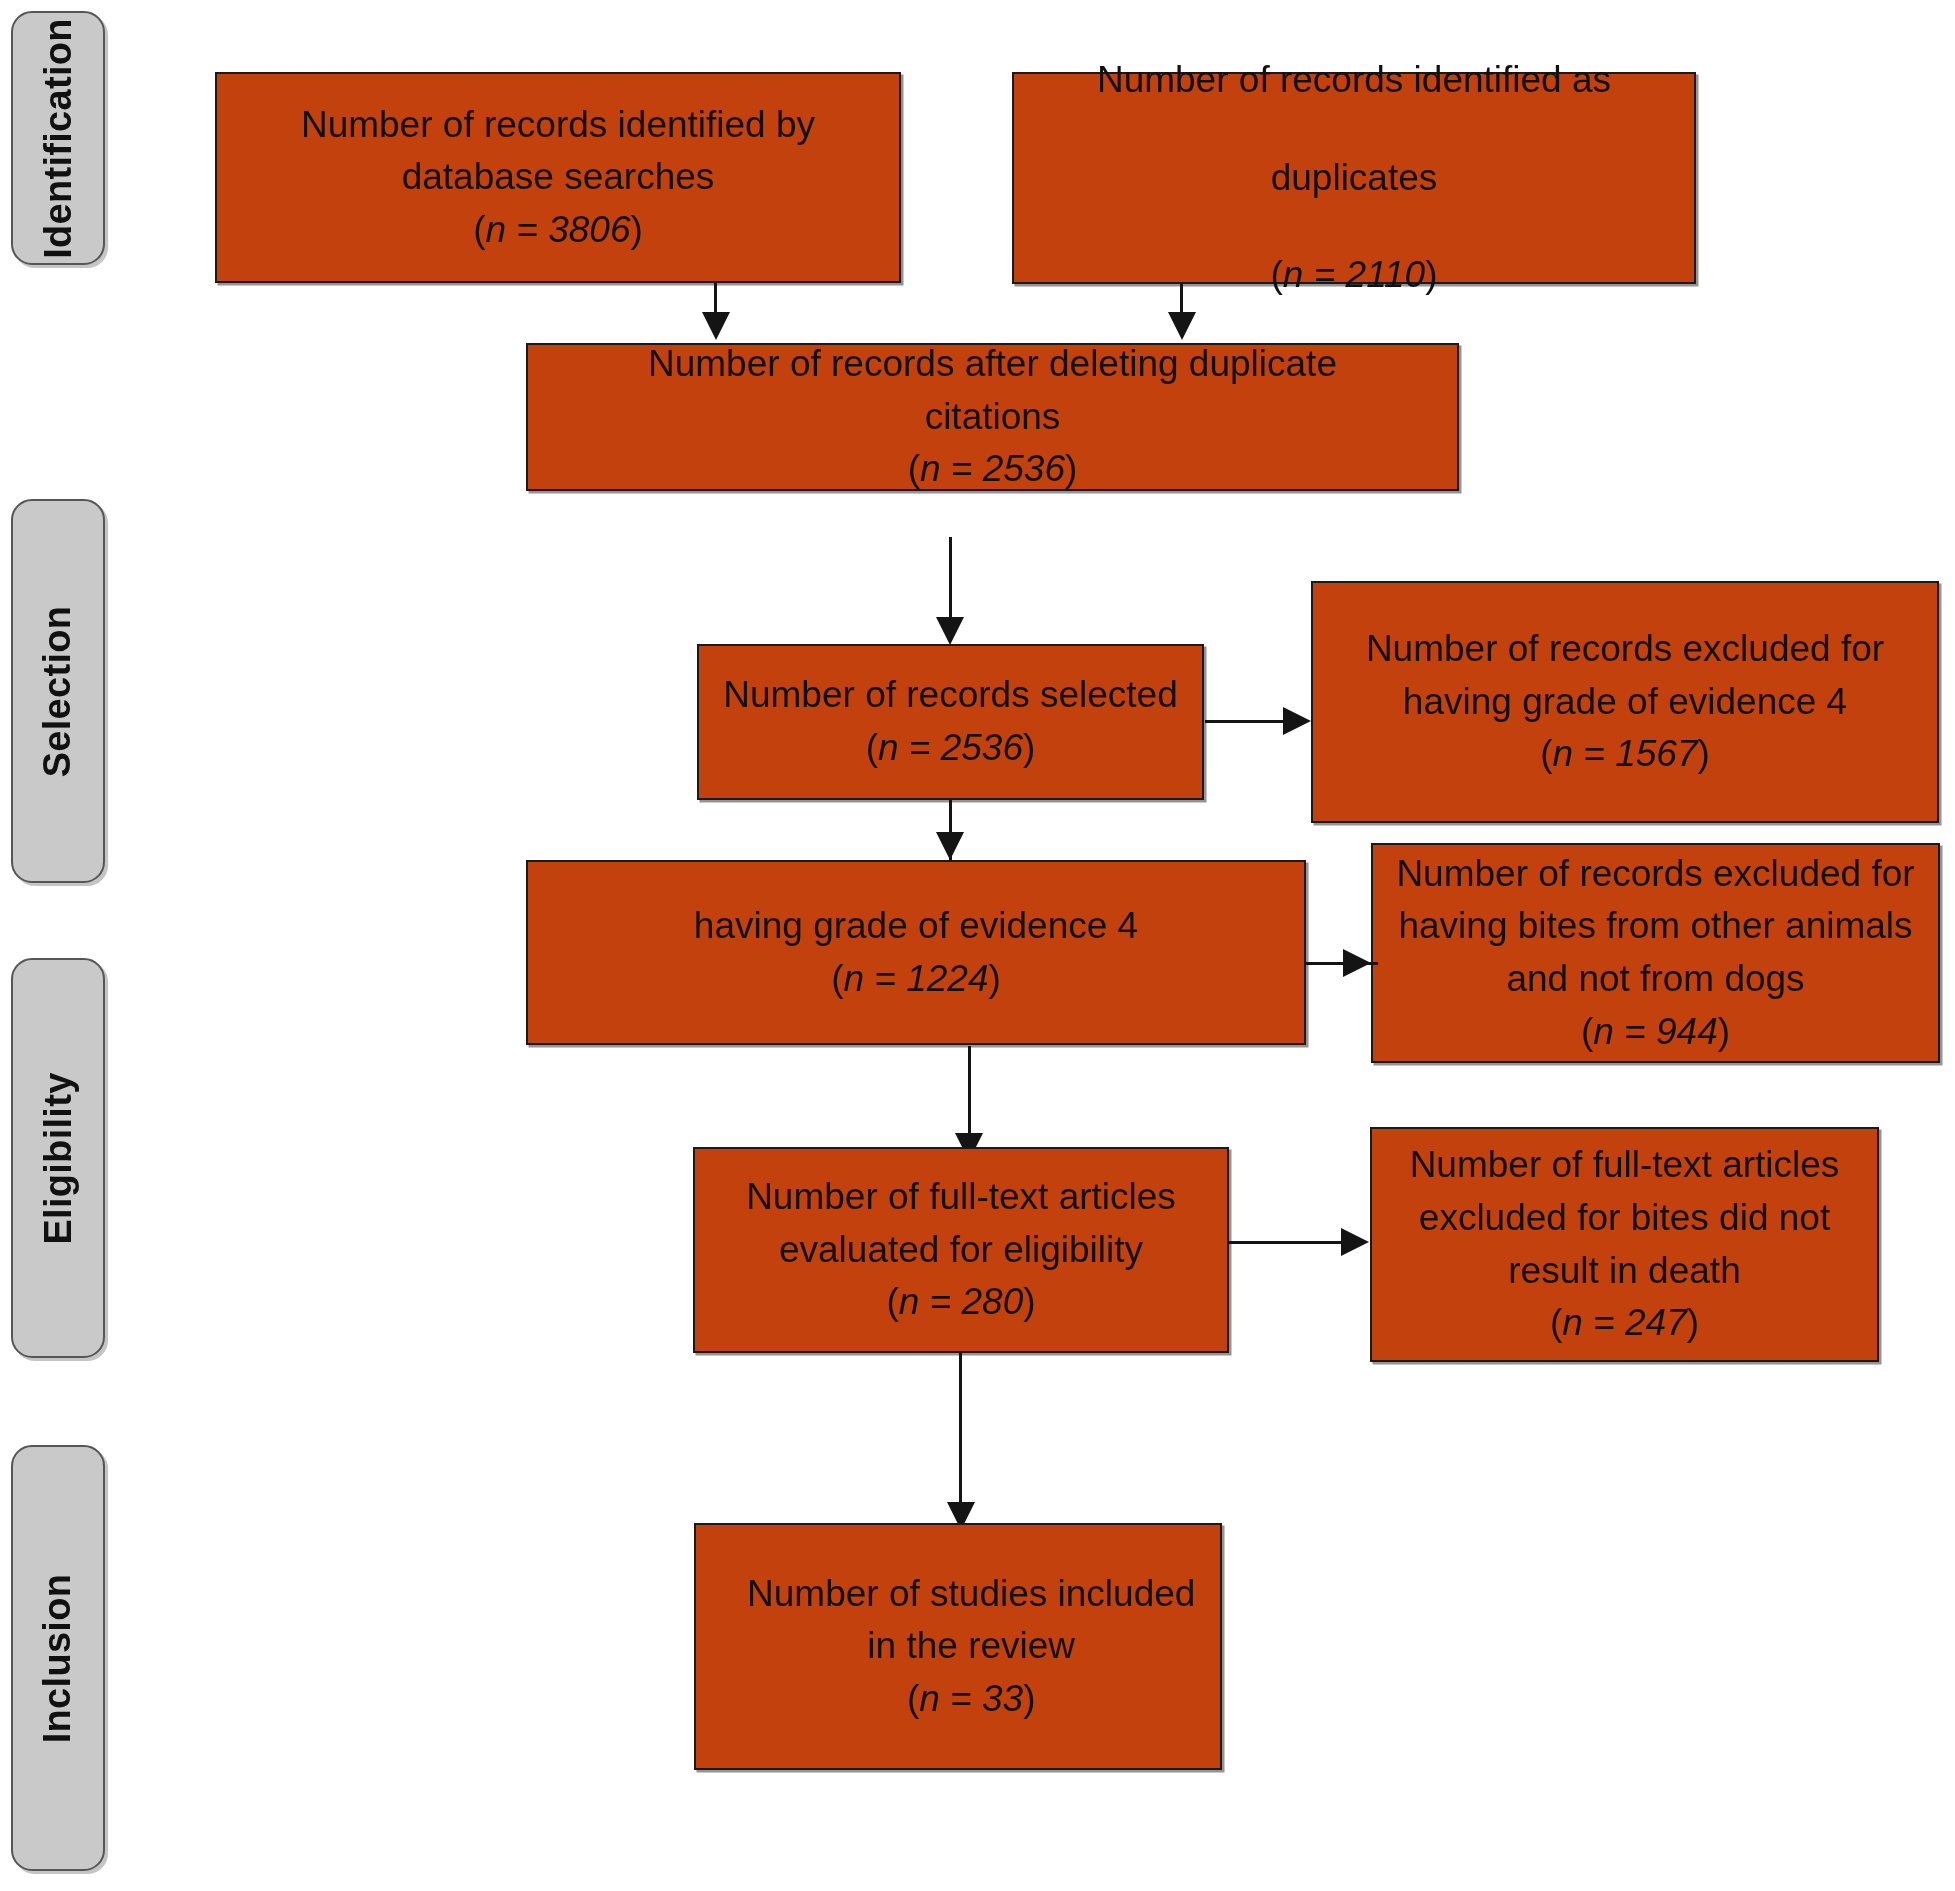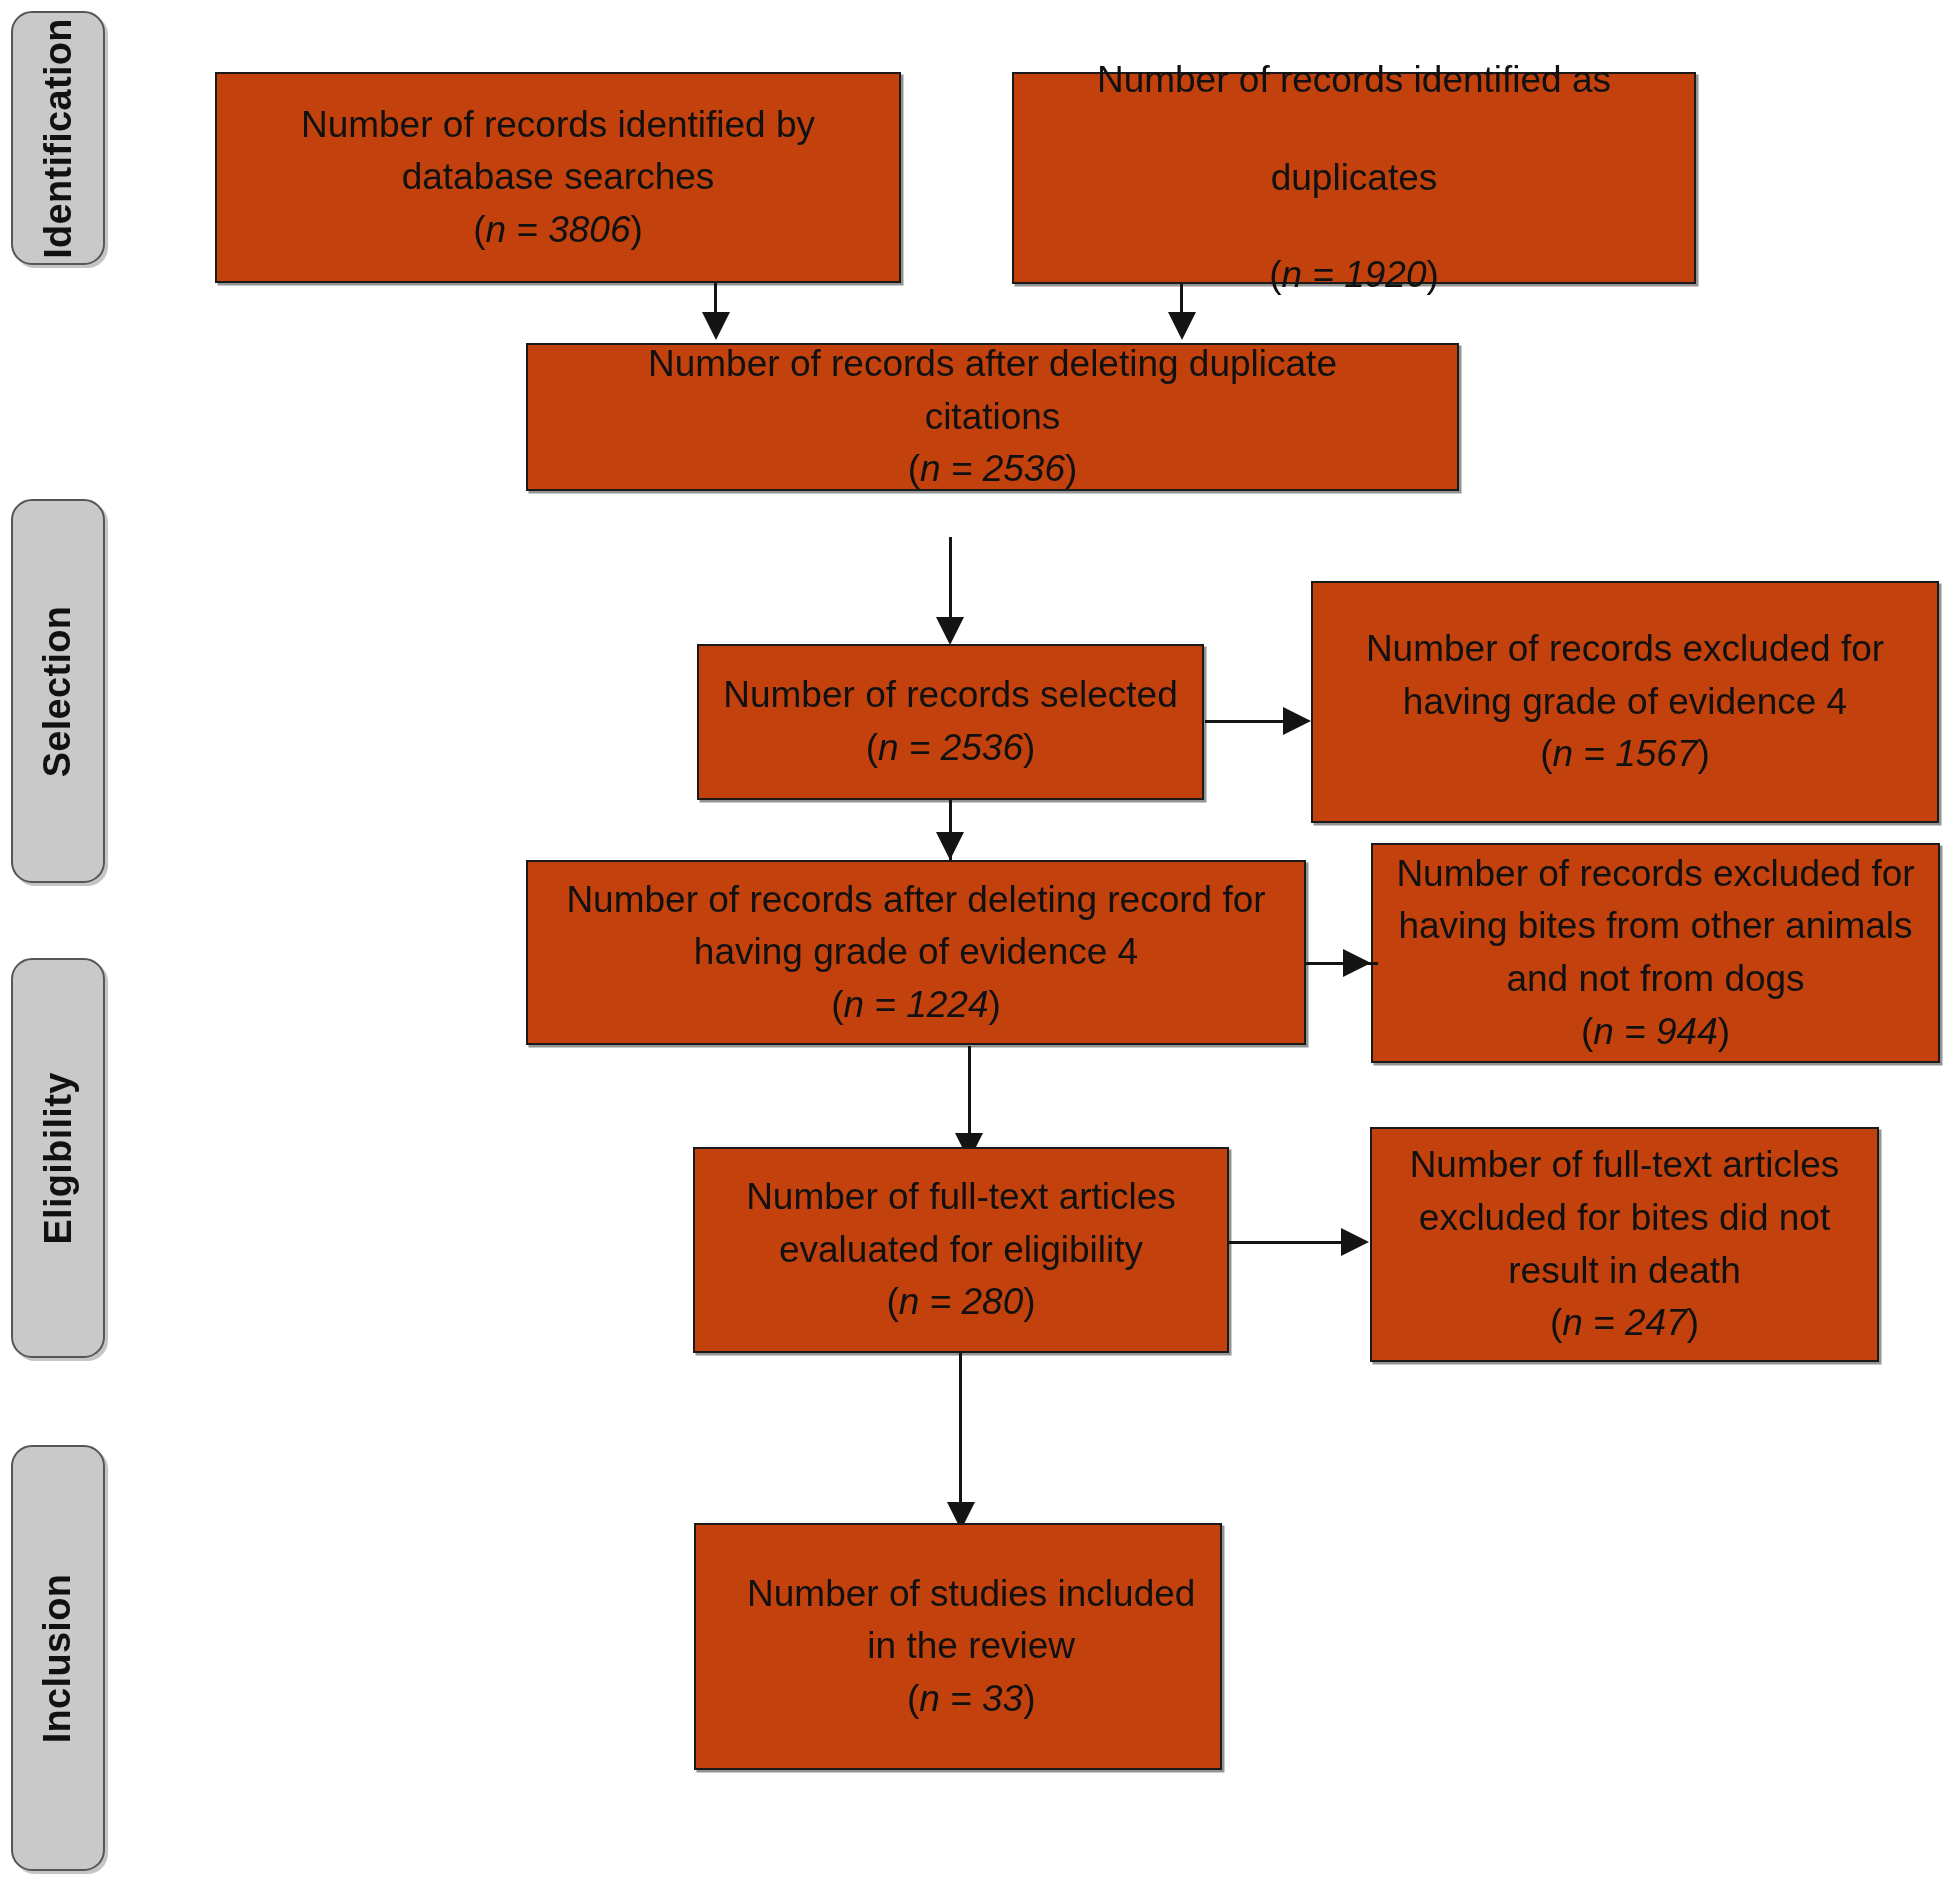--- a/index.html
+++ b/index.html
@@ -121,21 +121,21 @@
 
   <div class="flow-box" style="left:215px; top:72px; width:686px; height:211px;">
     <div class="line">Number of records identified by</div>
     <div class="line">database searches</div>
     <div class="count"><span>(</span><span class="ital">n = 3806</span><span>)</span></div>
   </div>
 
   <div class="flow-box" style="left:1012px; top:72px; width:684px; height:212px;gap:45px;">
     <div class="line">Number of records identified as</div>
     <div class="line">duplicates</div>
-    <div class="count"><span>(</span><span class="ital">n = 1920</span><span>)</span></div>
+    <div class="count"><span>(</span><span class="ital">n = 2110</span><span>)</span></div>
   </div>
 
   <div class="conn-v" style="left:714px; top:283px; width:3.1px; height:32px;"></div>
   <div class="arrow-down" style="left:702px; top:312px;"></div>
 
   <div class="conn-v" style="left:1180px; top:284px; width:3.1px; height:31px;"></div>
   <div class="arrow-down" style="left:1168px; top:312px;"></div>
 
   <div class="flow-box" style="left:526px; top:343px; width:933px; height:148px;">
     <div class="line">Number of records after deleting duplicate</div>
@@ -157,21 +157,20 @@
     <div class="count"><span>(</span><span class="ital">n = 1567</span><span>)</span></div>
   </div>
 
   <div class="conn-h" style="left:1205px; top:720px; width:80px; height:3.1px;"></div>
   <div class="arrow-right" style="left:1283px; top:707px;"></div>
 
   <div class="conn-v" style="left:949px; top:800px; width:3.1px; height:65px;"></div>
   <div class="arrow-down" style="left:936px; top:832px;"></div>
 
   <div class="flow-box" style="left:526px; top:860px; width:780px; height:185px;">
-    <div class="line">Number of records after deleting record for</div>
     <div class="line">having grade of evidence 4</div>
     <div class="count"><span>(</span><span class="ital">n = 1224</span><span>)</span></div>
   </div>
 
   <div class="flow-box" style="left:1371px; top:843px; width:569px; height:220px;">
     <div class="line">Number of records excluded for</div>
     <div class="line">having bites from other animals</div>
     <div class="line">and not from dogs</div>
     <div class="count"><span>(</span><span class="ital">n = 944</span><span>)</span></div>
   </div>

